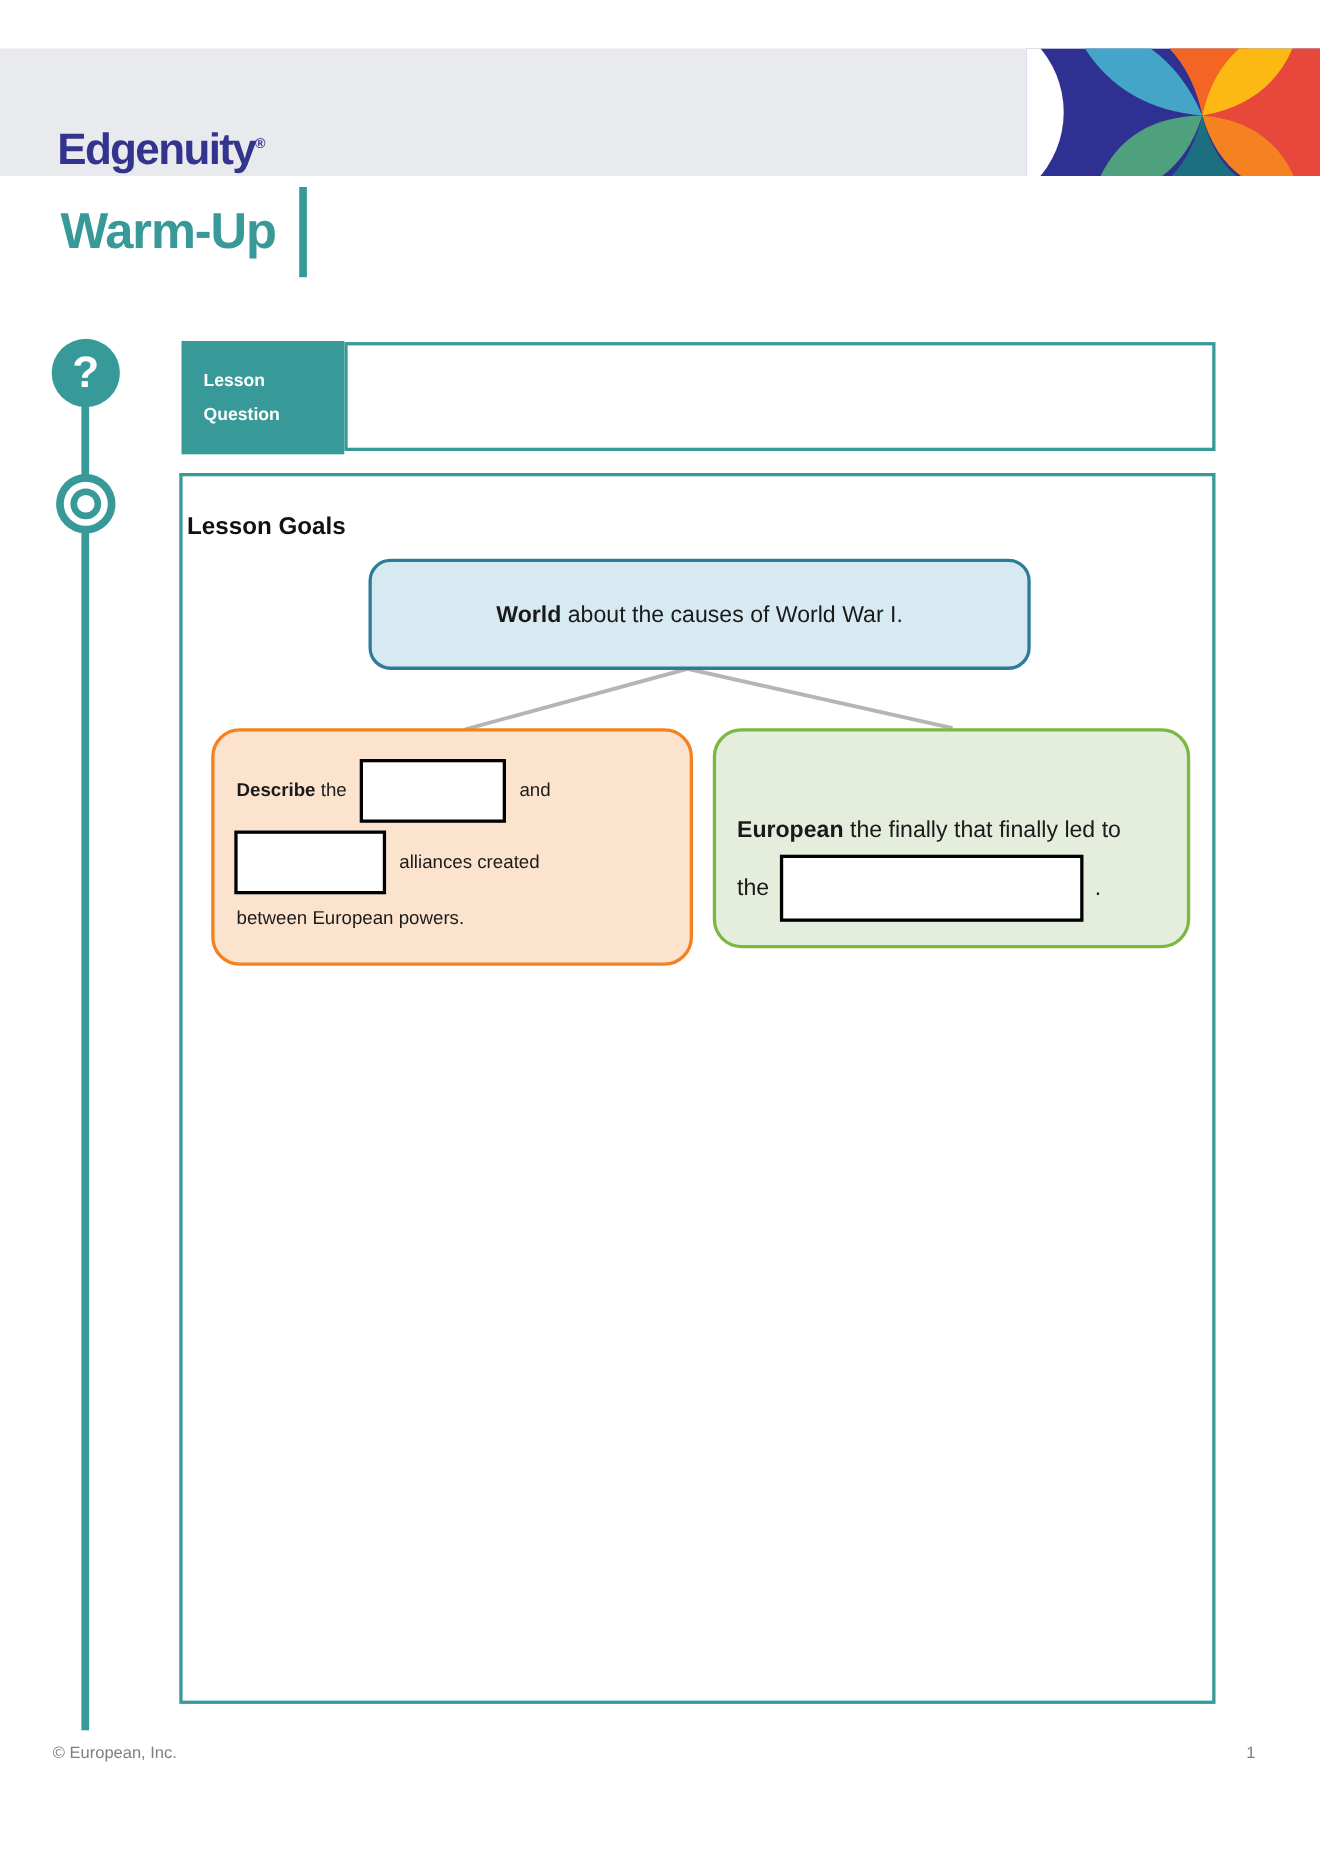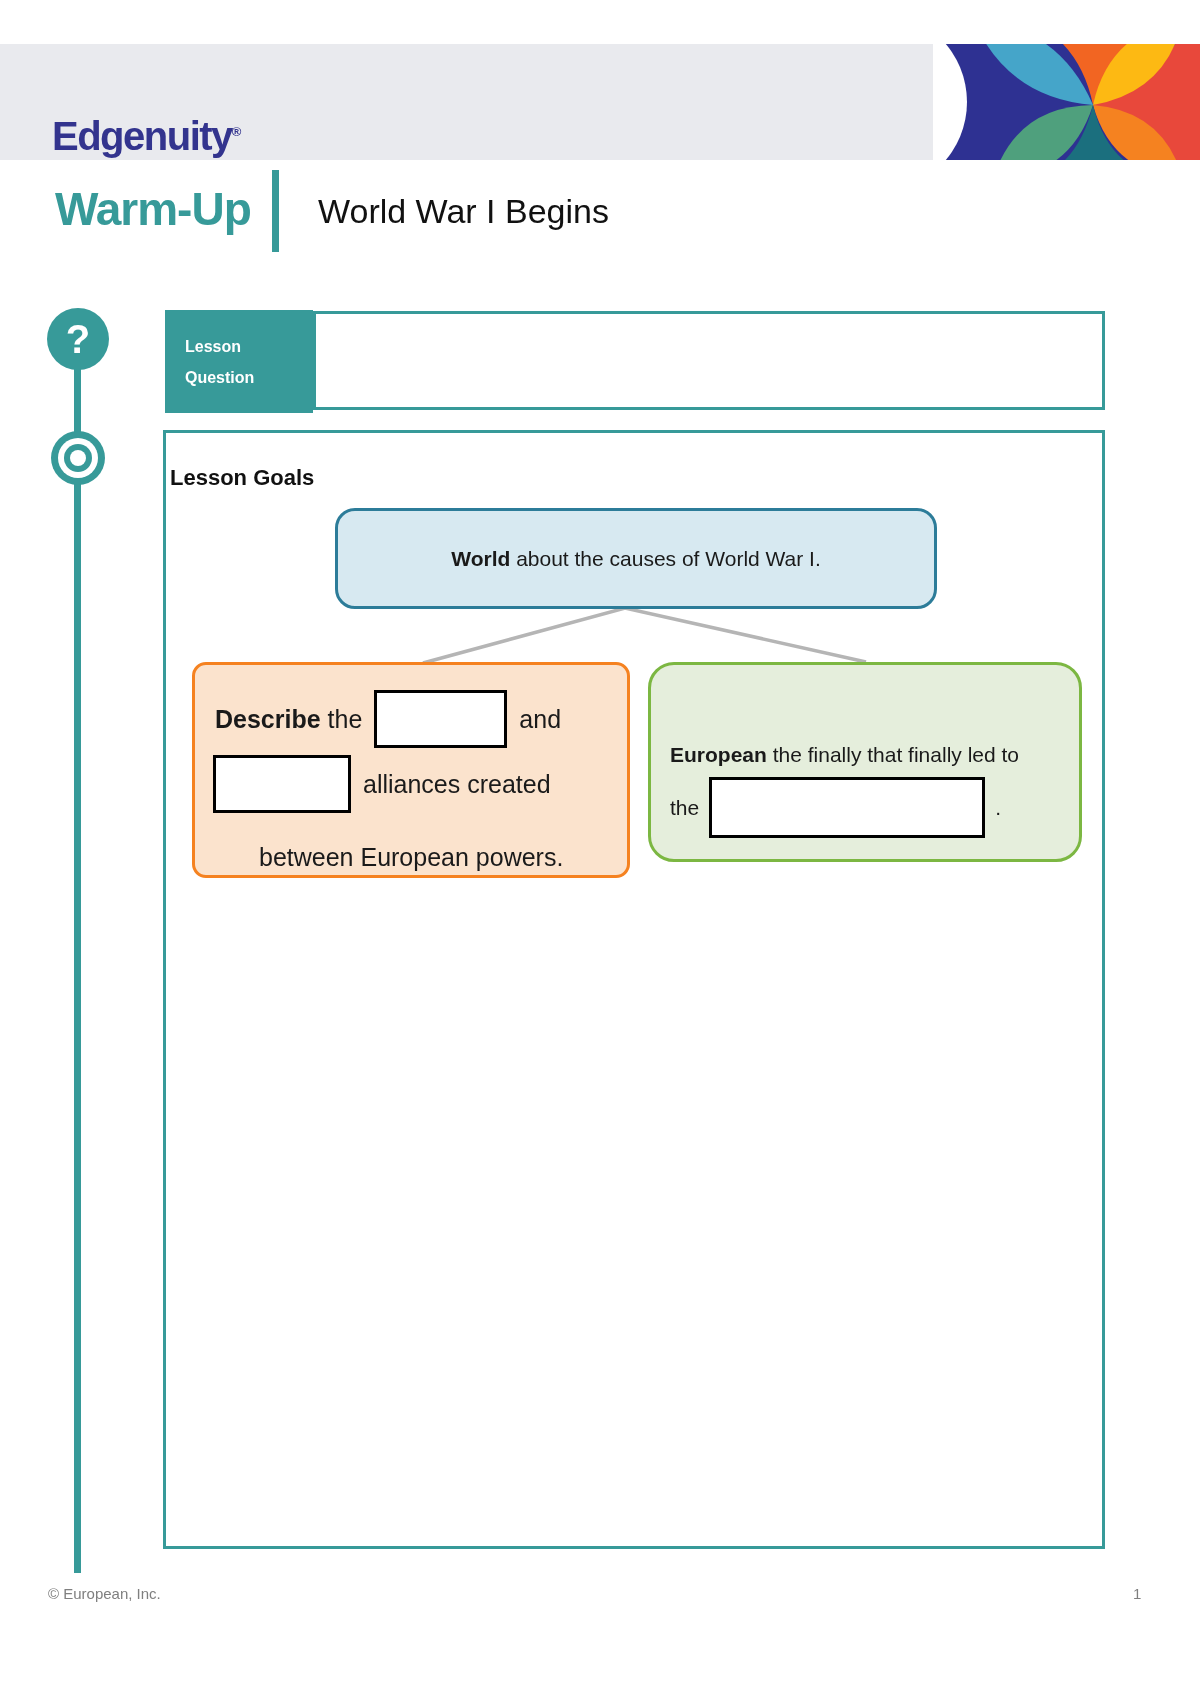--- a/index.html
+++ b/index.html
@@ -48,22 +48,22 @@
   }
   .goals-heading{position:absolute;left:170px;top:450px;font-size:22px;font-weight:bold;color:#111111;margin-top:15px;}
   .connector{position:absolute;left:163px;top:430px;width:942px;height:450px;pointer-events:none;}
   .learn-box{
     position:absolute;left:335px;top:508px;width:602px;height:101px;box-sizing:border-box;
     background:var(--light-blue-fill,#d7e9f1);border:3px solid var(--blue-border,#2c7c99);border-radius:20px;
     display:flex;align-items:center;justify-content:center;font-size:21px;
   }
   .describe-box{
     position:absolute;left:192px;top:662px;width:438px;height:216px;box-sizing:border-box;
-    background:var(--orange-fill,#fbe3cd);border:3px solid var(--orange-border,#f58220);border-radius:14px;
-    font-size:25px;
+    background:var(--orange-fill,#fbe3cd);border:3px solid var(--orange-border,#f58220);border-radius:26px;
+    font-size:17px;
   }
   .analyze-box{
     position:absolute;left:648px;top:662px;width:434px;height:200px;box-sizing:border-box;
     background:var(--green-fill,#e5eedc);border:3px solid var(--green-border,#7cb742);border-radius:26px;
     font-size:21px;
   }
   .flex-line{position:absolute;display:flex;align-items:center;gap:12px;}
   .blank{
     background:#ffffff;border:3px solid #000000;box-sizing:border-box;display:inline-block;
   }
@@ -91,21 +91,20 @@
     <path d="M160,61 Q234,48 250,-25 Q176,-12 160,61 Z" fill="#fdb913"></path>
     <path d="M160,61 Q179,129 250,135 Q231,67 160,61 Z" fill="#f58220"></path>
     <path d="M160,61 Q126,-18 40,-25 Q74,54 160,61 Z" fill="#45a5c9"></path>
     <path d="M160,61 Q83,62 60,135 Q137,134 160,61 Z" fill="#4fa07d"></path>
     <path d="M160,61 Q151,98 130,118 L193,118 Q169,99 160,61 Z" fill="#1b6f7e"></path>
     <circle cx="-56" cy="58" r="90" fill="#ffffff"></circle>
   </svg>
 
   <div class="warmup">Warm-Up</div>
   <div class="title-bar"></div>
-  <div class="lesson-title">World War I Begins</div>
 
   <div class="rail"></div>
   <div class="q-circle">
       <span>?</span>
     </div>
   <svg class="target" viewBox="0 0 56 56" aria-hidden="true">
     <circle cx="28" cy="28" r="27" fill="#379a99"></circle>
     <circle cx="28" cy="28" r="20" fill="#ffffff"></circle>
     <circle cx="28" cy="28" r="14" fill="#379a99"></circle>
     <circle cx="28" cy="28" r="8" fill="#ffffff"></circle>
@@ -128,21 +127,21 @@
   <div class="describe-box">
     <div class="flex-line" style="left:20px;top:25px;">
       <span><b>Describe</b><span> the</span></span>
       <span class="blank b1"></span>
       <span>and</span>
     </div>
     <div class="flex-line" style="left:18px;top:90px;">
       <span class="blank b2"></span>
       <span>alliances created</span>
     </div>
-    <div class="abs-text" style="left:20px;top:178px;margin-left:44px;">between European powers.</div>
+    <div class="abs-text" style="left:20px;top:160px;">between European powers.</div>
   </div>
 
   <div class="analyze-box">
     <div class="abs-text" style="left:19px;top:78px;"><b>European</b><span> the finally that finally led to</span></div>
     <div class="flex-line" style="left:19px;top:112px;gap:10px;">
       <span>the</span>
       <span class="blank b3"></span>
       <span>.</span>
     </div>
   </div>

